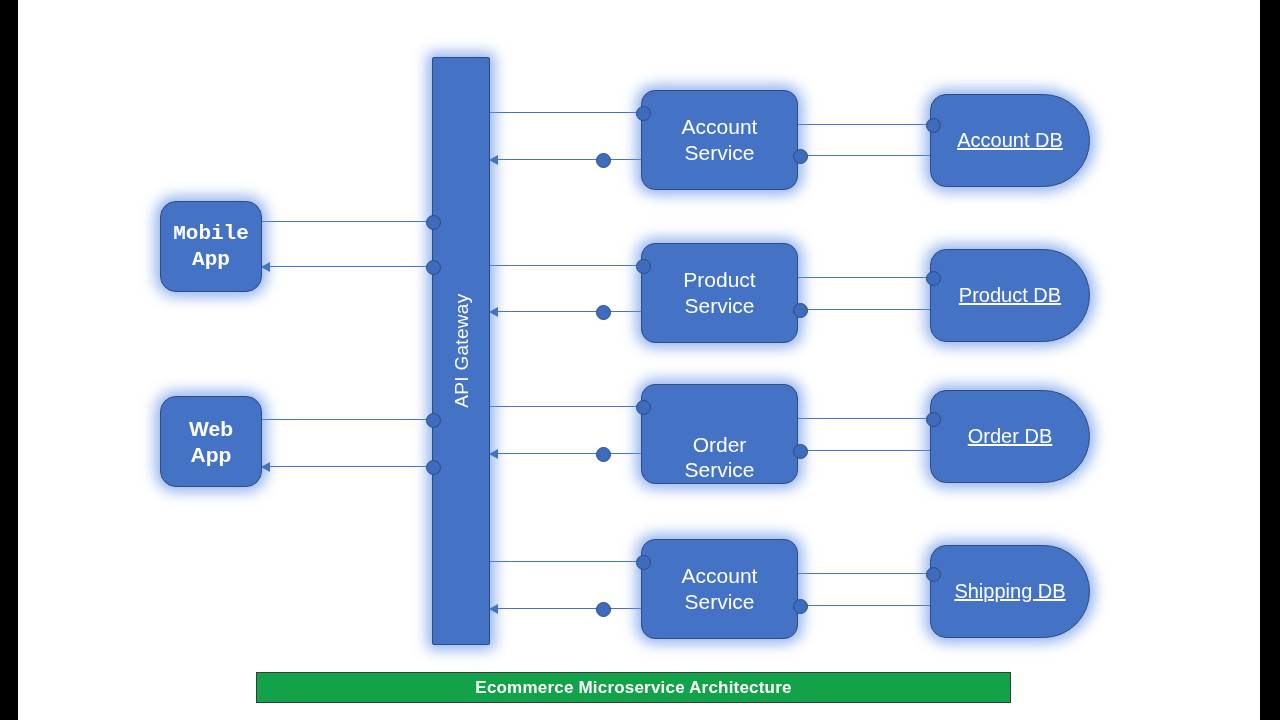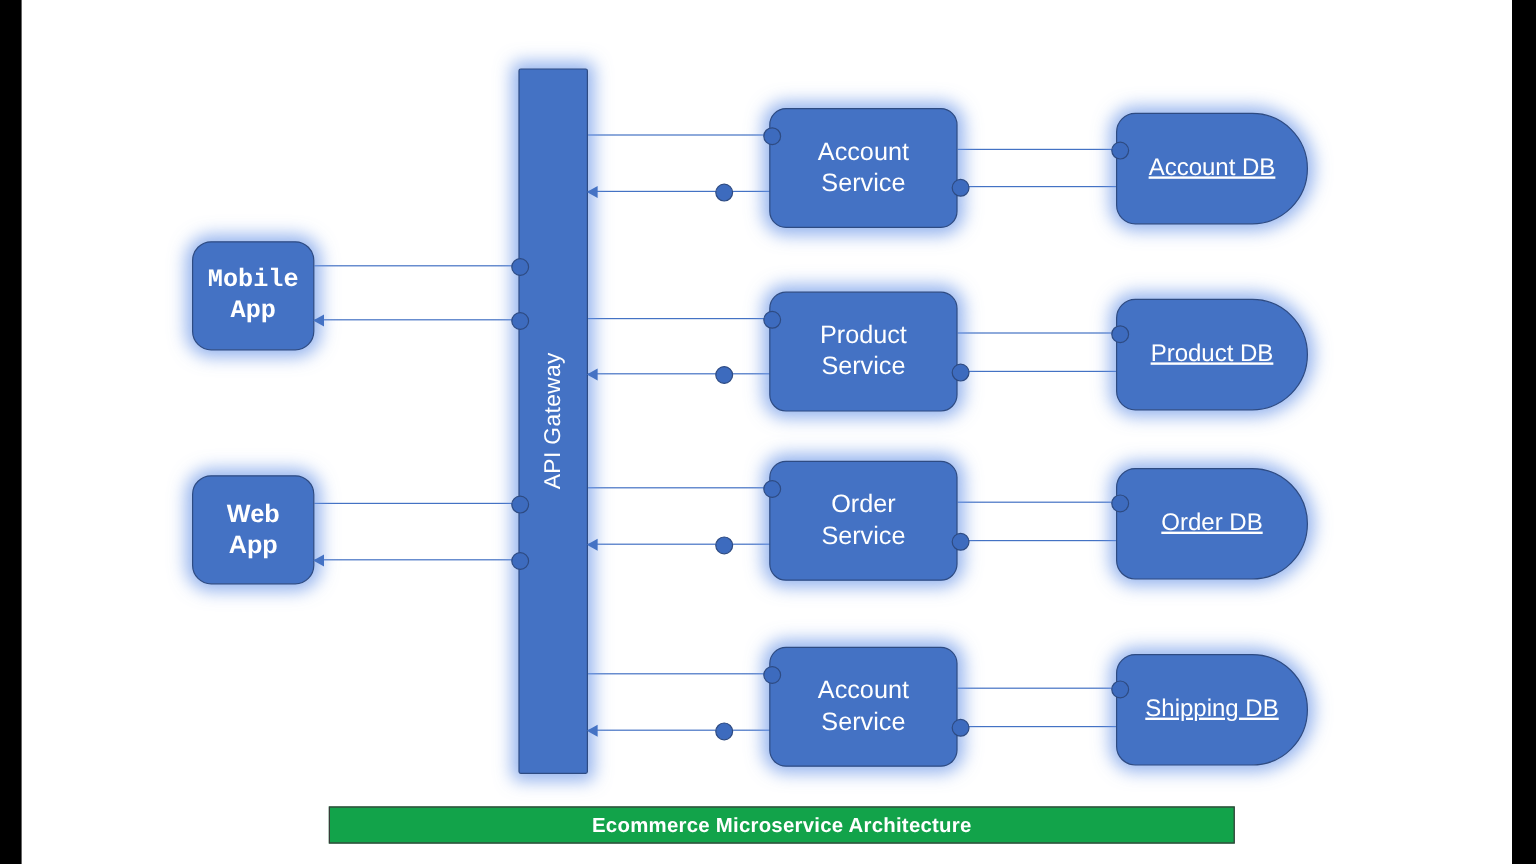--- a/index.html
+++ b/index.html
@@ -113,21 +113,20 @@
     background: #12A34A;
     border: 1.5px solid #3a3a3a;
     color: #ffffff;
     font-size: 17px;
     font-weight: bold;
     display: flex;
     align-items: center;
     justify-content: center;
     letter-spacing: 0.2px;
     z-index: 5;
-    margin-left: 18px;
   }
 </style>
 </head>
 <body>
 
 <div id="stage">
 
   <div class="letterbox" id="lb-left"></div>
   <div class="letterbox" id="lb-right"></div>
 
@@ -216,21 +215,21 @@
       </span>
     </div>
 
     <div class="node service" style="left:623px; top:243px; width:157px; height:100px;align-items:center;">
       <span>
         <span>Product</span><br>
         <span>Service</span>
       </span>
     </div>
 
-    <div class="node service" style="left:623px; top:384px; width:157px; height:100px;">
+    <div class="node service" style="left:623px; top:384px; width:157px; height:100px;align-items:flex-end;">
       <span>
         <span>Order</span><br>
         <span>Service</span>
       </span>
     </div>
 
     <div class="node service" style="left:623px; top:539px; width:157px; height:100px;">
       <span>
         <span>Account</span><br>
         <span>Service</span>

